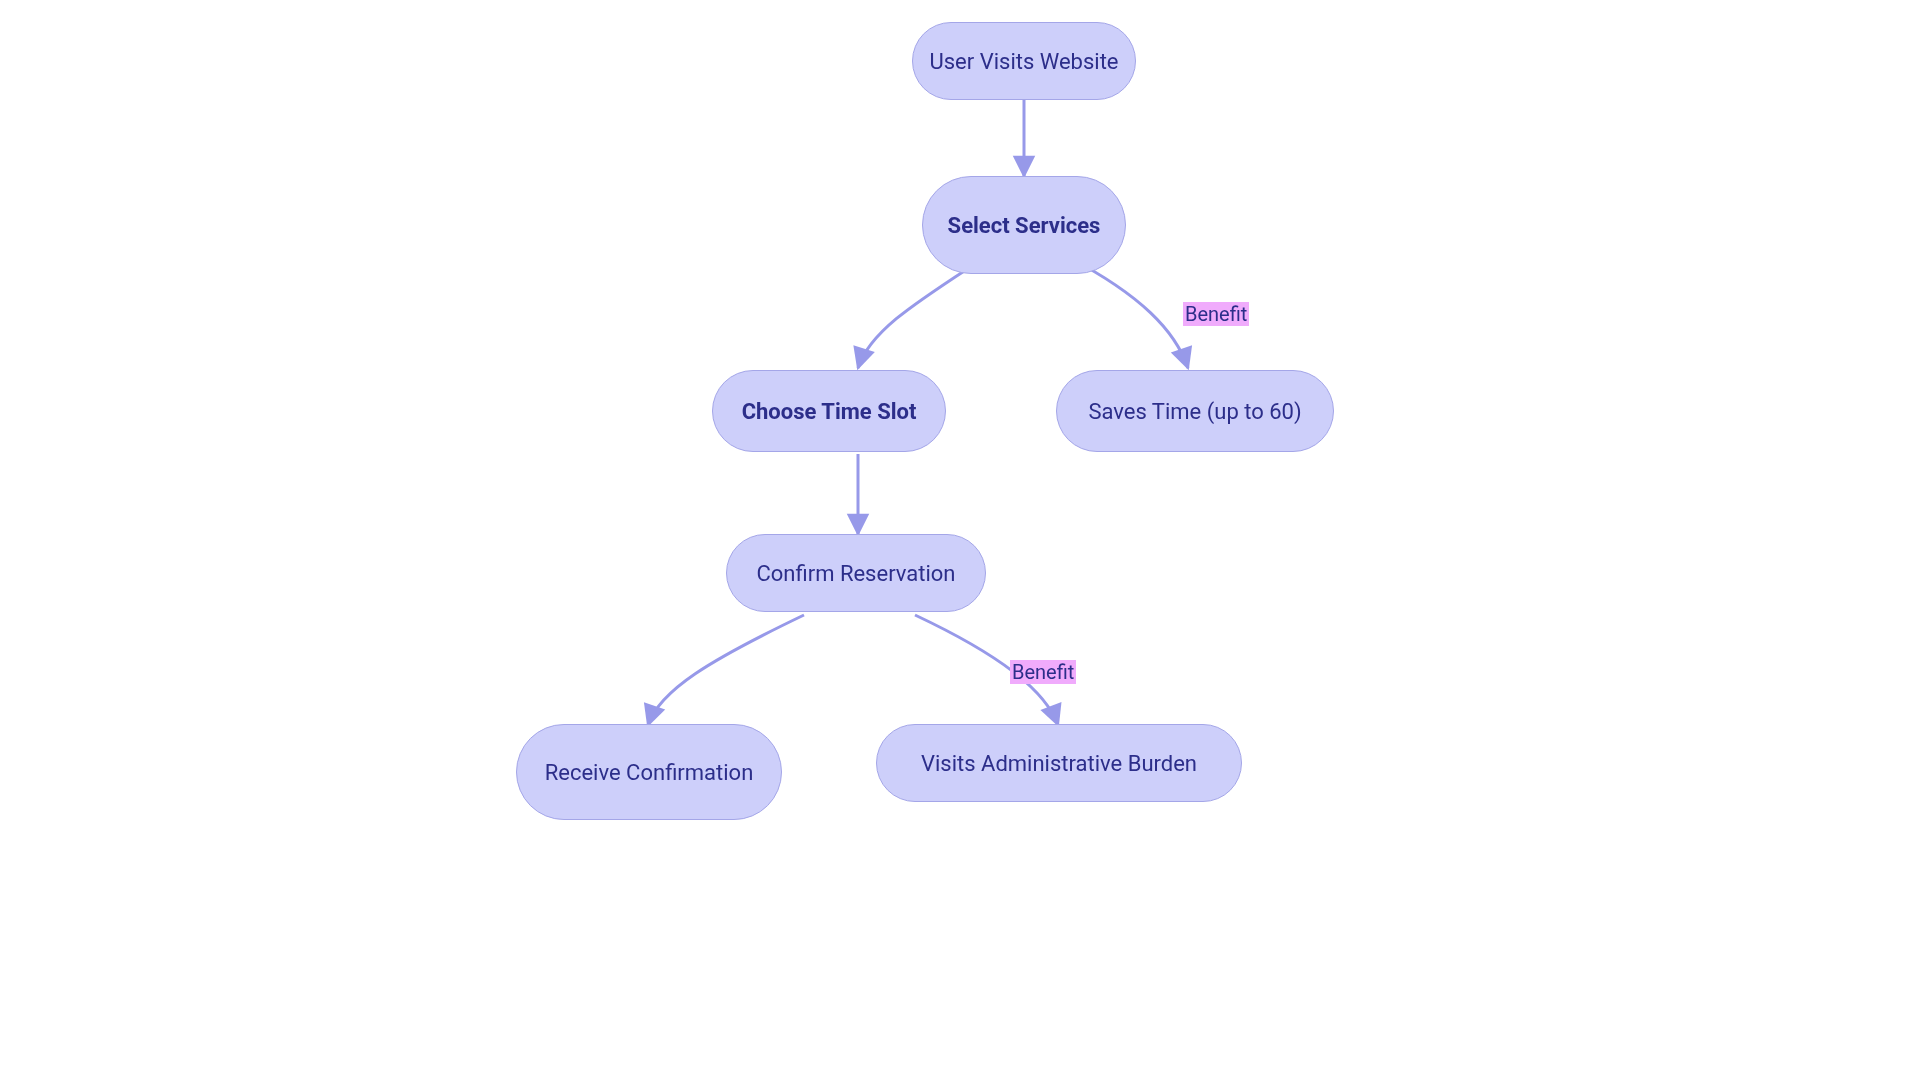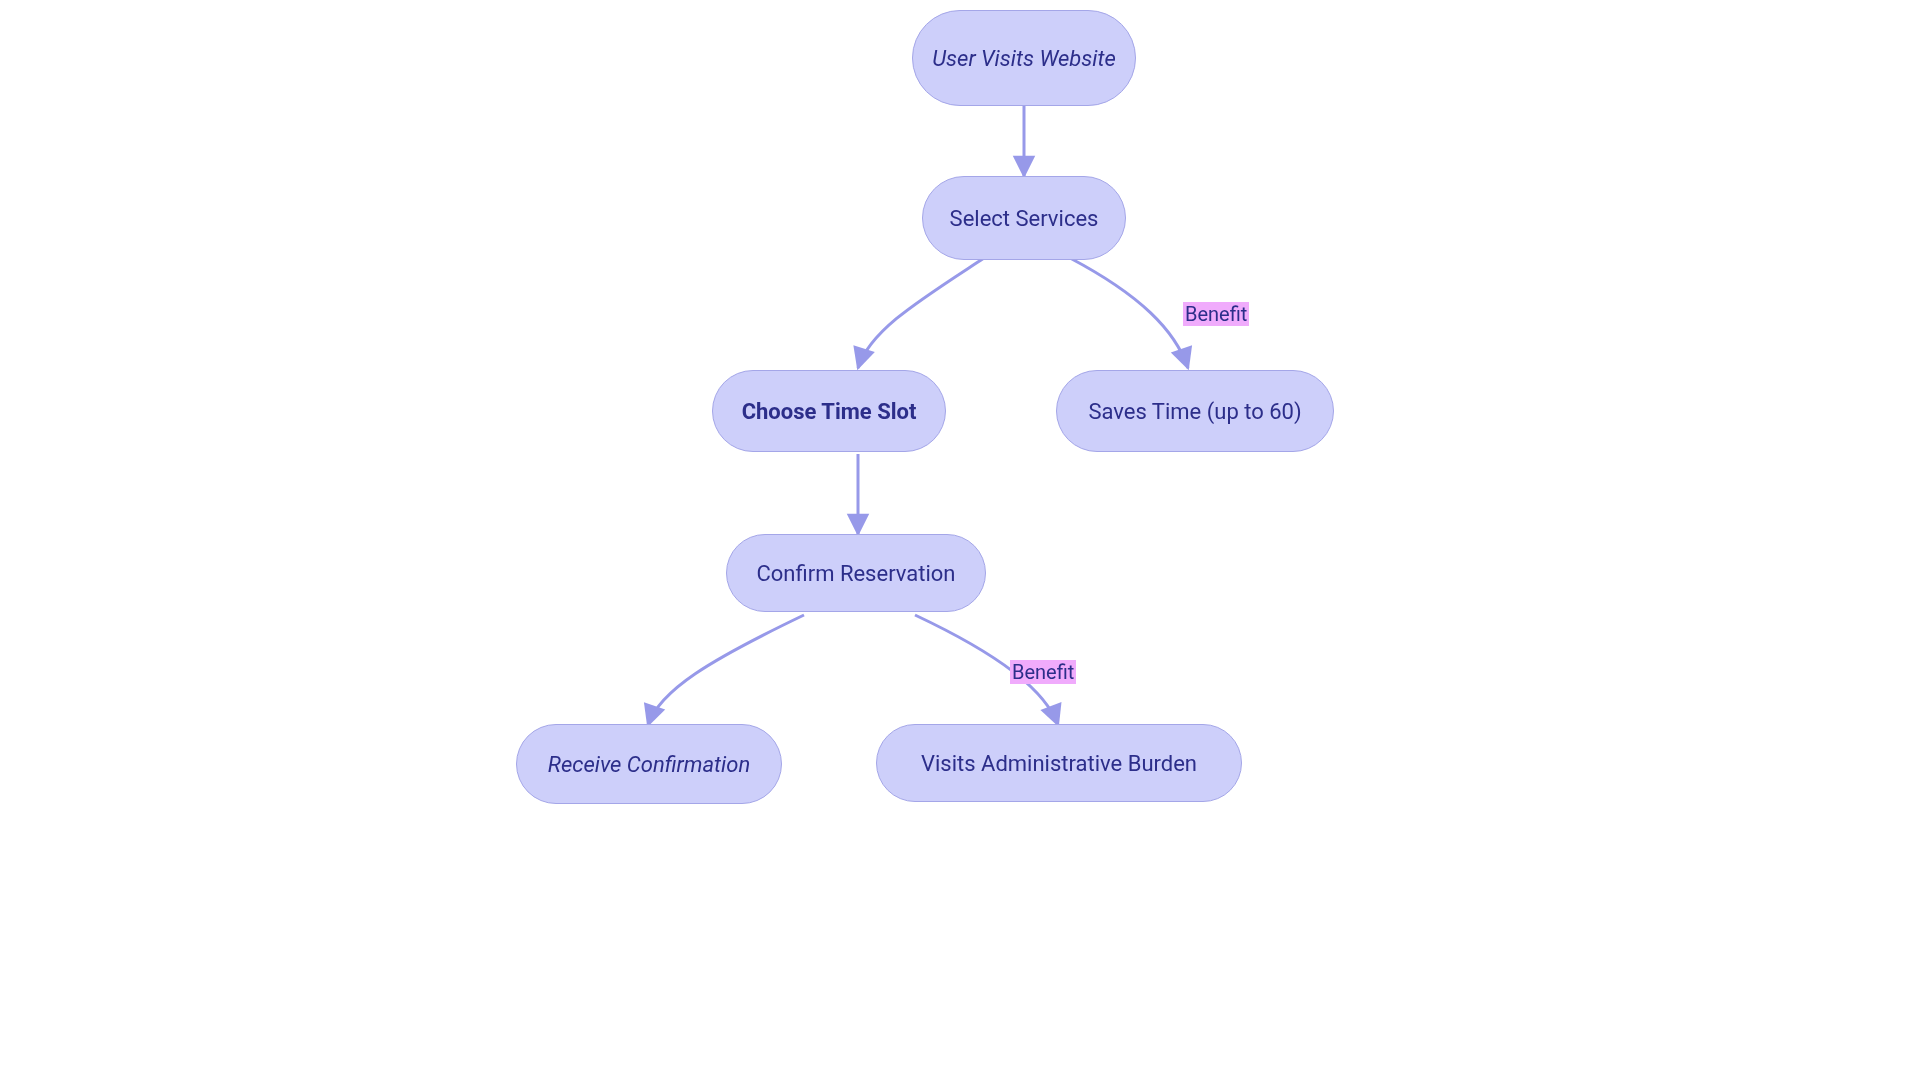--- a/index.html
+++ b/index.html
@@ -64,41 +64,41 @@
 
     <path d="M 870 258 C 940 295, 975 330, 988 368" stroke="#9799e9" stroke-width="3" fill="none" marker-end="url(#arrow)"></path>
 
     <path d="M 658 454 L 658 534" stroke="#9799e9" stroke-width="3" fill="none" marker-end="url(#arrow)"></path>
 
     <path d="M 604 615 C 510 660, 460 690, 448 725" stroke="#9799e9" stroke-width="3" fill="none" marker-end="url(#arrow)"></path>
 
     <path d="M 715 615 C 800 655, 845 690, 858 725" stroke="#9799e9" stroke-width="3" fill="none" marker-end="url(#arrow)"></path>
   </svg>
 
-  <div class="node" style="left:712px; top:10px; width:224px; height:96px;font-style:italic;">
+  <div class="node" style="left:712px; top:22px; width:224px; height:78px;">
     <span>User Visits Website</span>
   </div>
 
-  <div class="node" style="left:722px; top:176px; width:204px; height:84px;">
+  <div class="node" style="left:722px; top:176px; width:204px; height:98px;font-weight:bold;">
     <span>Select Services</span>
   </div>
 
   <div class="node" style="left:512px; top:370px; width:234px; height:82px;font-weight:bold;">
     <span>Choose Time Slot</span>
   </div>
 
   <div class="node" style="left:856px; top:370px; width:278px; height:82px;">
     <span>Saves Time (up to 60)</span>
   </div>
 
   <div class="node" style="left:526px; top:534px; width:260px; height:78px;">
     <span>Confirm Reservation</span>
   </div>
 
-  <div class="node" style="left:316px; top:724px; width:266px; height:80px;font-style:italic;">
+  <div class="node" style="left:316px; top:724px; width:266px; height:96px;">
     <span>Receive Confirmation</span>
   </div>
 
   <div class="node" style="left:676px; top:724px; width:366px; height:78px;">
     <span>Visits Administrative Burden</span>
   </div>
 
   <div class="edge-label" style="left:983px; top:302px;">
     <span>Benefit</span>
   </div>

